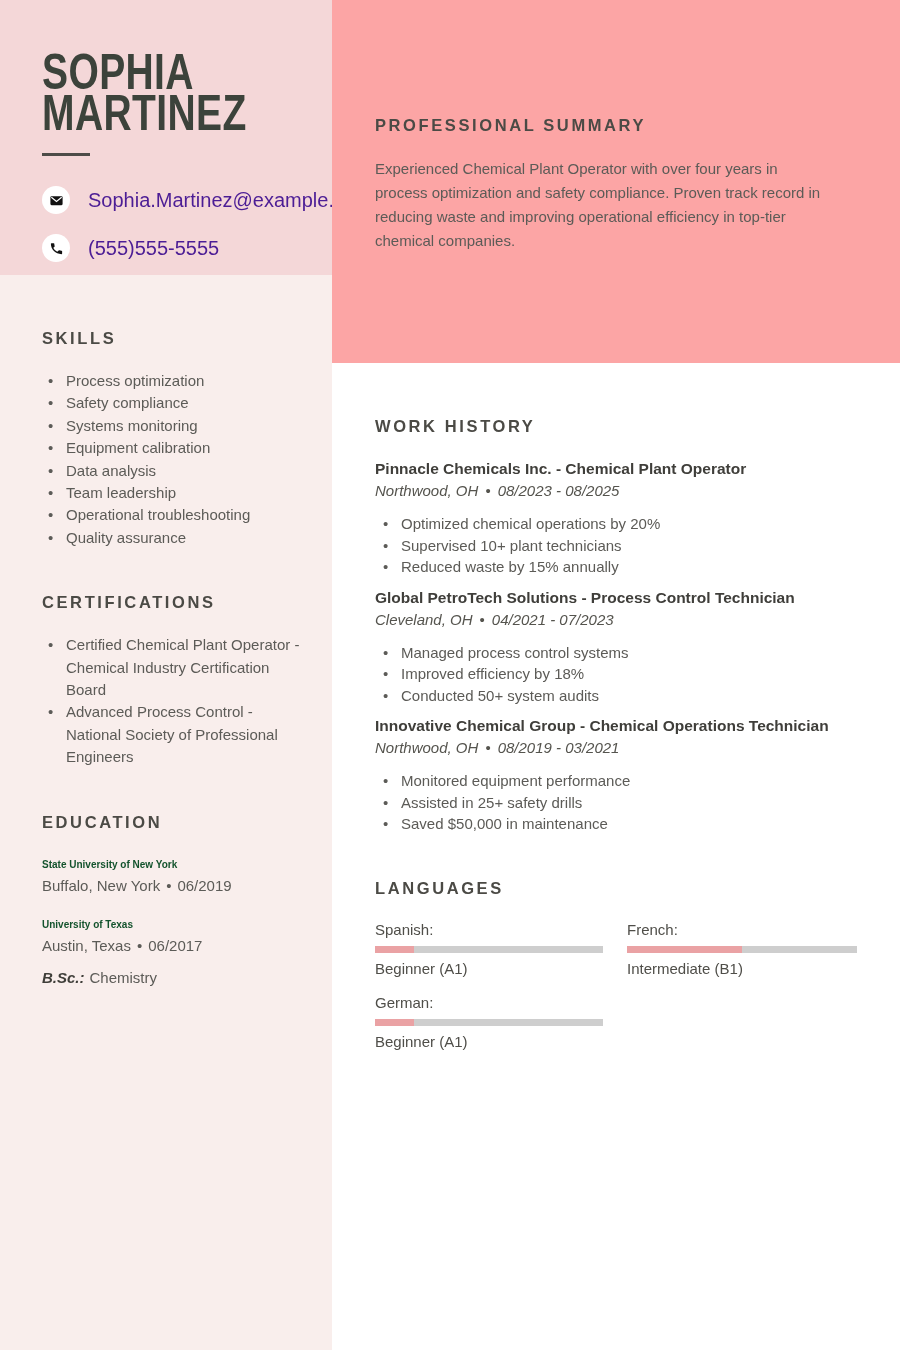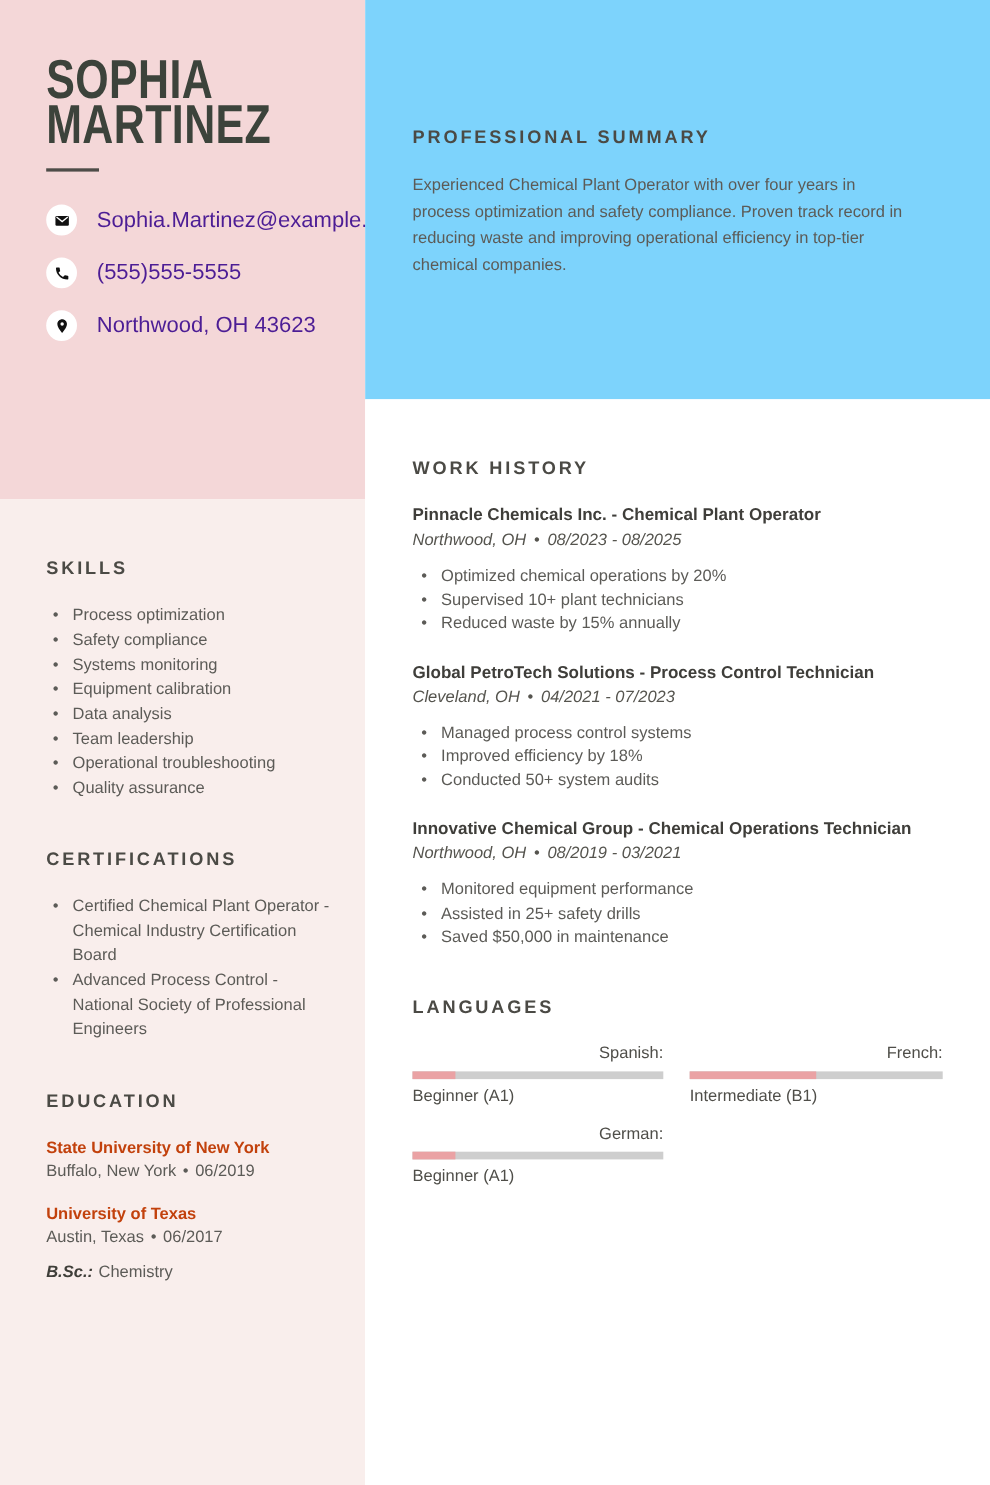--- a/index.html
+++ b/index.html
@@ -9,21 +9,21 @@
     position: relative;
     width: 900px; height: 1350px;
     margin: 0 auto;
     background: #ffffff;
     display: flex;
     overflow: hidden;
   }
   
   .left-col { width: 332px; display: flex; flex-direction: column; }
   .header-block {
-    height: 454px;
+    height: 275px;
     background: #f4d7d8;
     padding: 52px 30px 0 42px;
   }
   .name {
     font-size: 50px;
     font-weight: 700;
     line-height: 41px;
     color: #3c433b;
     letter-spacing: 0.5px;
     transform: scaleX(0.78);
@@ -50,21 +50,21 @@
   .left-content {
     flex: 1;
     background: #f9eeec;
     padding: 54px 30px 0 42px;
   }
 
   
   .right-col { flex: 1; display: flex; flex-direction: column; }
   .right-top {
     height: 363px;
-    background: #7dd3fc;
+    background: #fca5a5;
     padding: 116px 69px 0 43px;
   }
   .right-main {
     flex: 1;
     background: #ffffff;
     padding: 54px 24px 0 43px;
   }
 
   
   .sec-heading {
@@ -83,43 +83,43 @@
     line-height: 22.4px;
     color: #5c5b57;
   }
   ul.dotlist li .b { width: 18px; flex: 0 0 18px; color: #5c5b57; }
   ul.dotlist li .t { flex: 1; }
 
   .section + .section { margin-top: 44px; }
 
   
   .school + .school { margin-top: 18px; }
-  .school-name { font-size: 15px; font-weight: 700; color: #c2410c; line-height: 21px; }
+  .school-name { font-size: 10px; font-weight: 700; color: #14532d; line-height: 21px; }
   .school-meta { font-size: 15px; color: #5c5b57; line-height: 21px; }
   .school-meta .dot { margin: 0 6px; }
   .degree-line { margin-top: 11px; font-size: 15px; line-height: 21px; color: #5c5b57; }
   .degree-label { font-weight: 700; font-style: italic; color: #3f3e39; margin-right: 5px; }
 
   
-  .job + .job { margin-top: 23px; }
+  .job + .job { margin-top: 9px; }
   .job-title { font-size: 15.5px; font-weight: 700; color: #3f3e3a; line-height: 21px; }
   .job-meta { font-size: 15px; font-style: italic; color: #55544e; line-height: 21px; margin-top: 1px; }
   .job-meta .dot { margin: 0 7px; font-style: normal; }
   .job ul.dotlist { margin-top: 12px; padding-left: 8px; }
   .job ul.dotlist li { line-height: 21.5px; }
 
   
   .languages-section { margin-top: 66px; }
   .lang-grid {
     display: grid;
     grid-template-columns: 228px 230px;
     column-gap: 24px;
     row-gap: 14px;
   }
-  .lang-name { font-size: 15px; color: #4f4e49; line-height: 20px; text-align: right; }
+  .lang-name { font-size: 15px; color: #4f4e49; line-height: 20px; }
   .lang-bar {
     height: 7px;
     background: #cecece;
     margin: 6px 0 6px 0;
     position: relative;
   }
   .lang-bar-fill {
     position: absolute; left: 0; top: 0; bottom: 0;
     background: #eaa2a4;
   }

